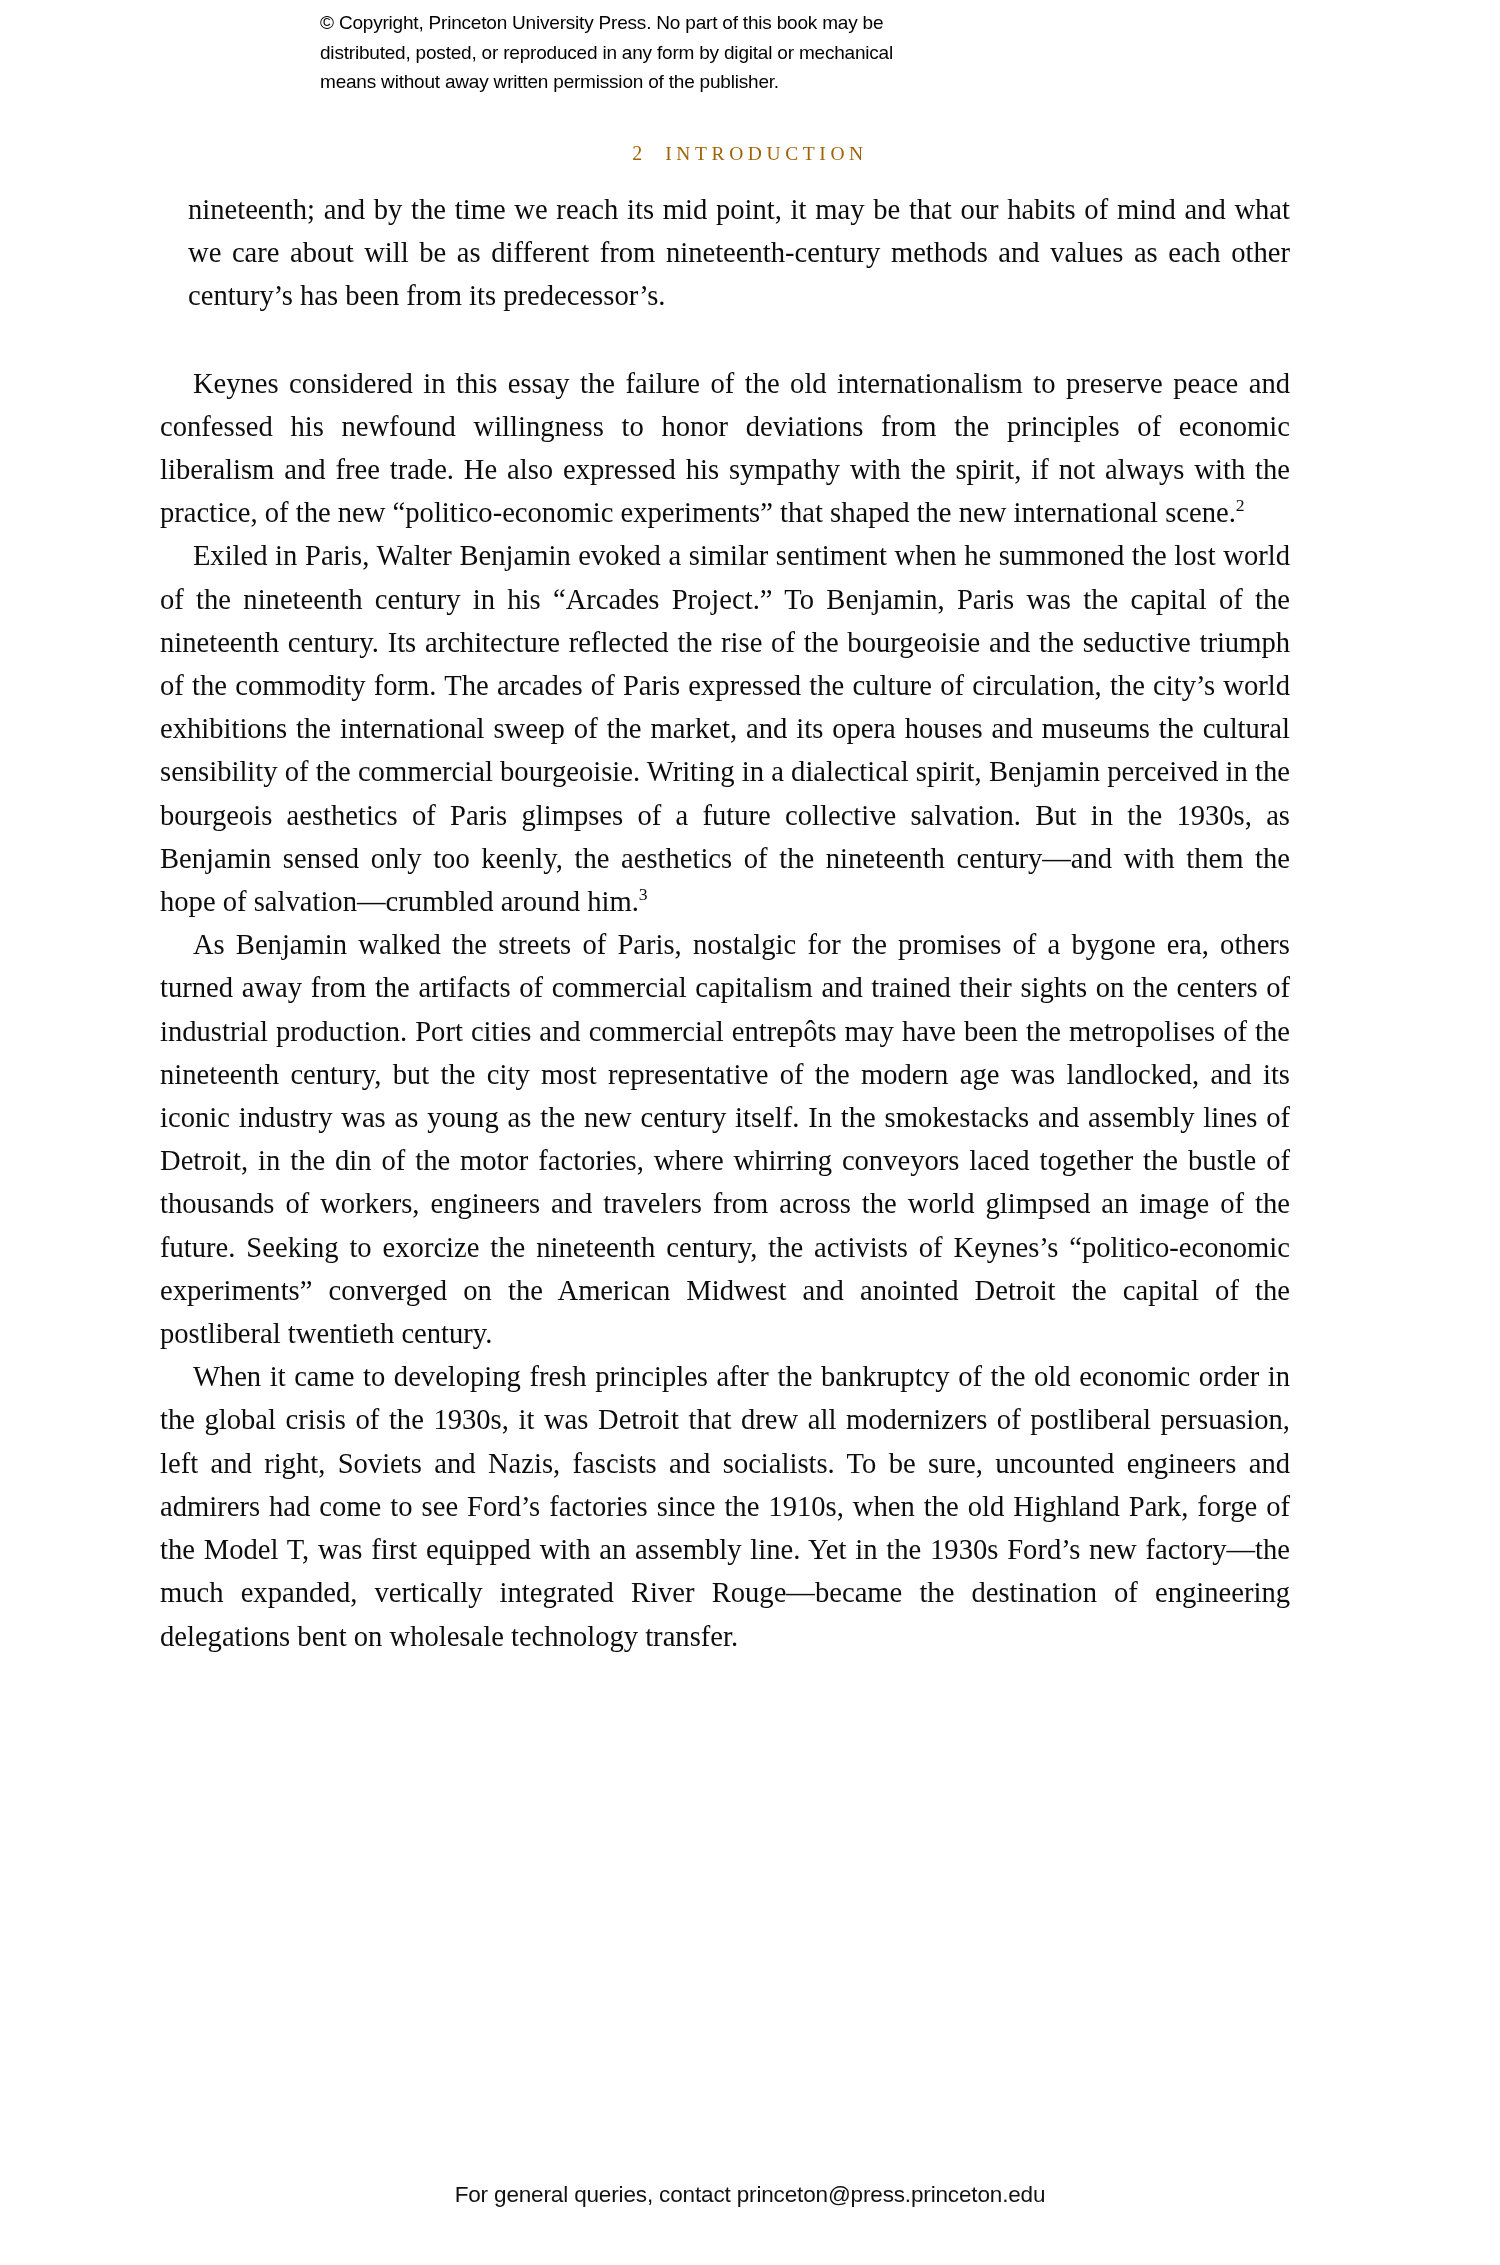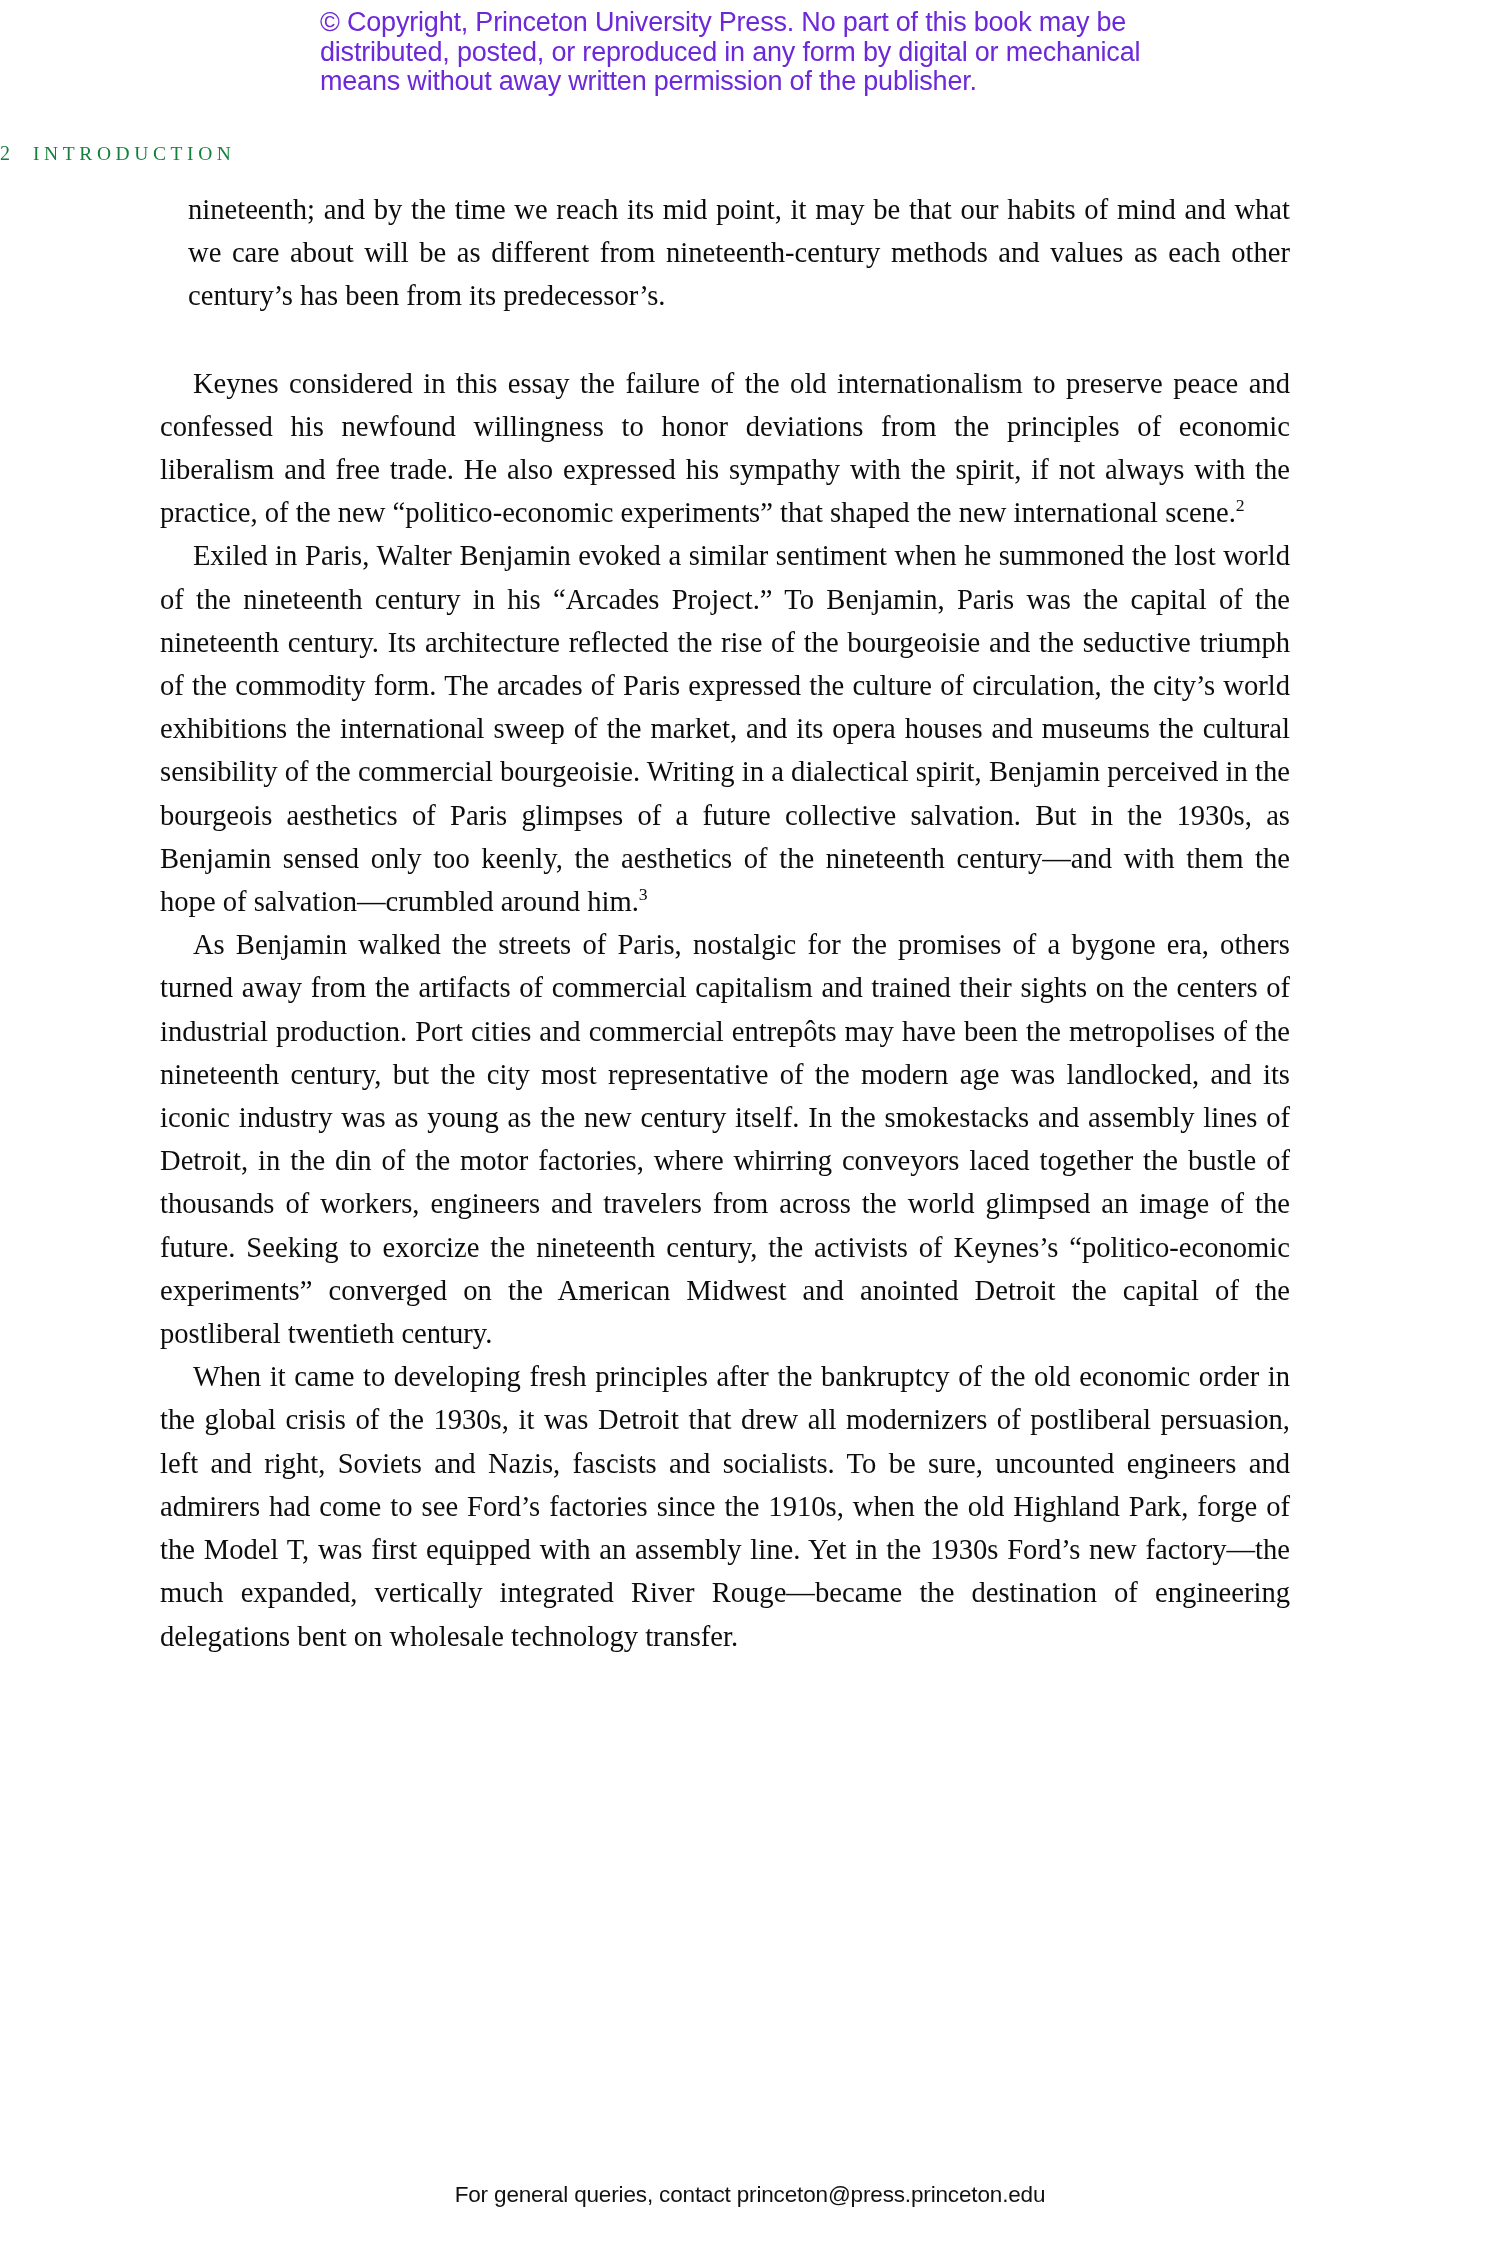--- a/index.html
+++ b/index.html
@@ -18,38 +18,38 @@
     -webkit-font-smoothing: antialiased;
   }
 
   
   .copyright-notice {
     position: absolute;
     left: 320px;
     top: 8px;
     width: 840px;
     font-family: "Liberation Sans", "DejaVu Sans", sans-serif;
-    font-size: 27px;
+    font-size: 19px;
     line-height: 29.5px;
     letter-spacing: -0.2px;
-    color: #6d28d9;
+    color: #000000;
     text-align: left;
   }
   .copyright-notice .cline { display: block; white-space: nowrap; }
 
   
   .running-head {
     position: absolute;
     left: 0;
     right: 0;
     top: 140px;
-    text-align: left;
+    text-align: center;
     font-size: 20px;
     line-height: 26px;
-    color: #15803d;
+    color: #a16207;
   }
   .running-head .folio {
     letter-spacing: 1px;
     font-variant-numeric: oldstyle-nums;
   }
   .running-head .rh-title {
     letter-spacing: 4.6px;
     margin-left: 22px;
     font-size: 19.5px;
   }

